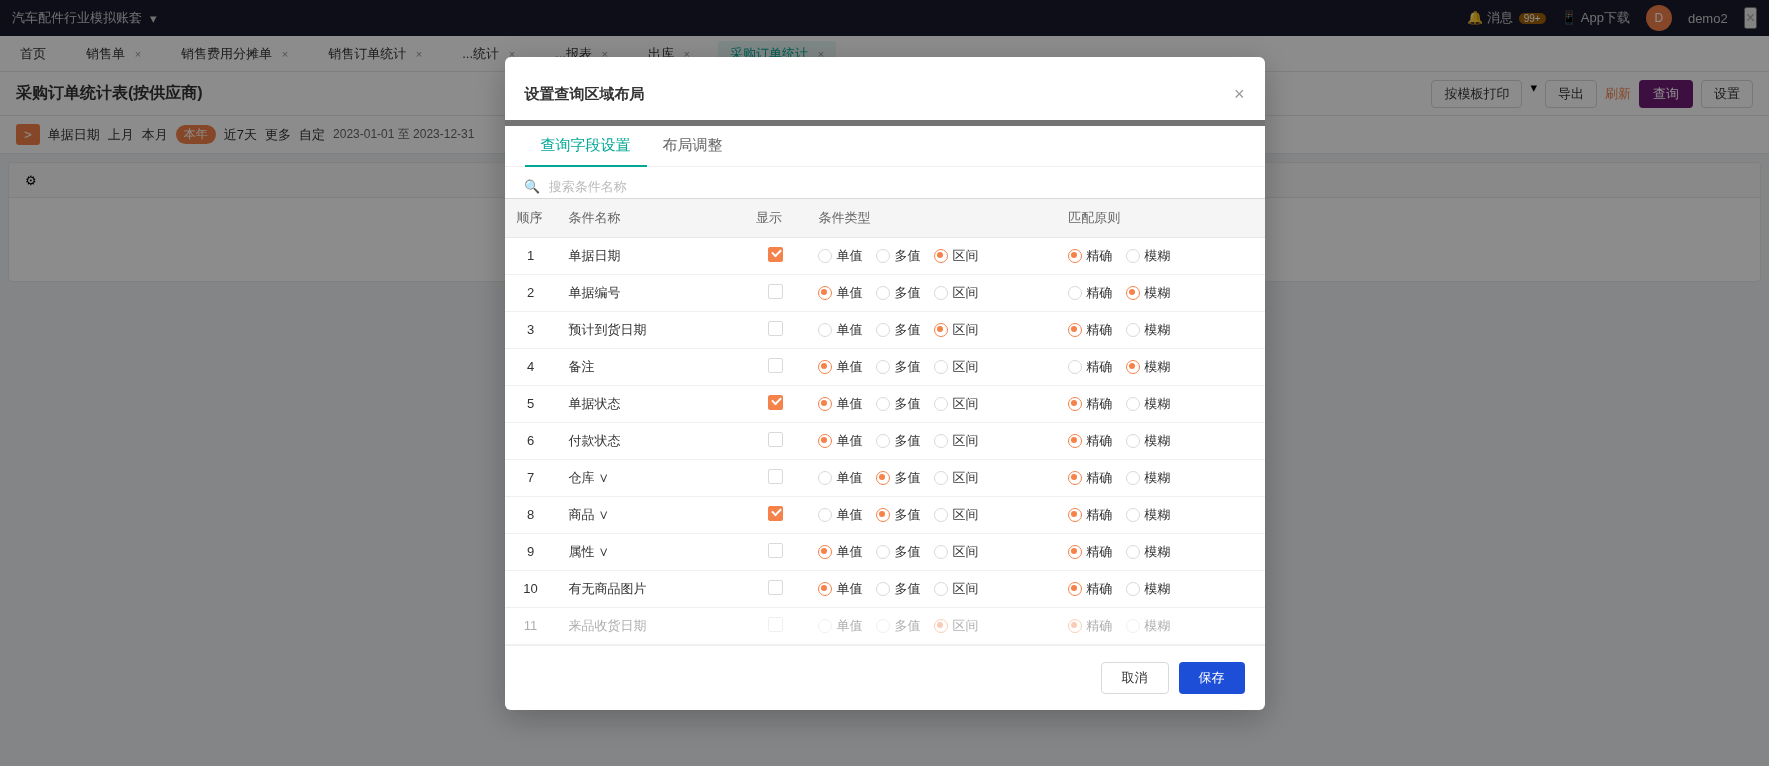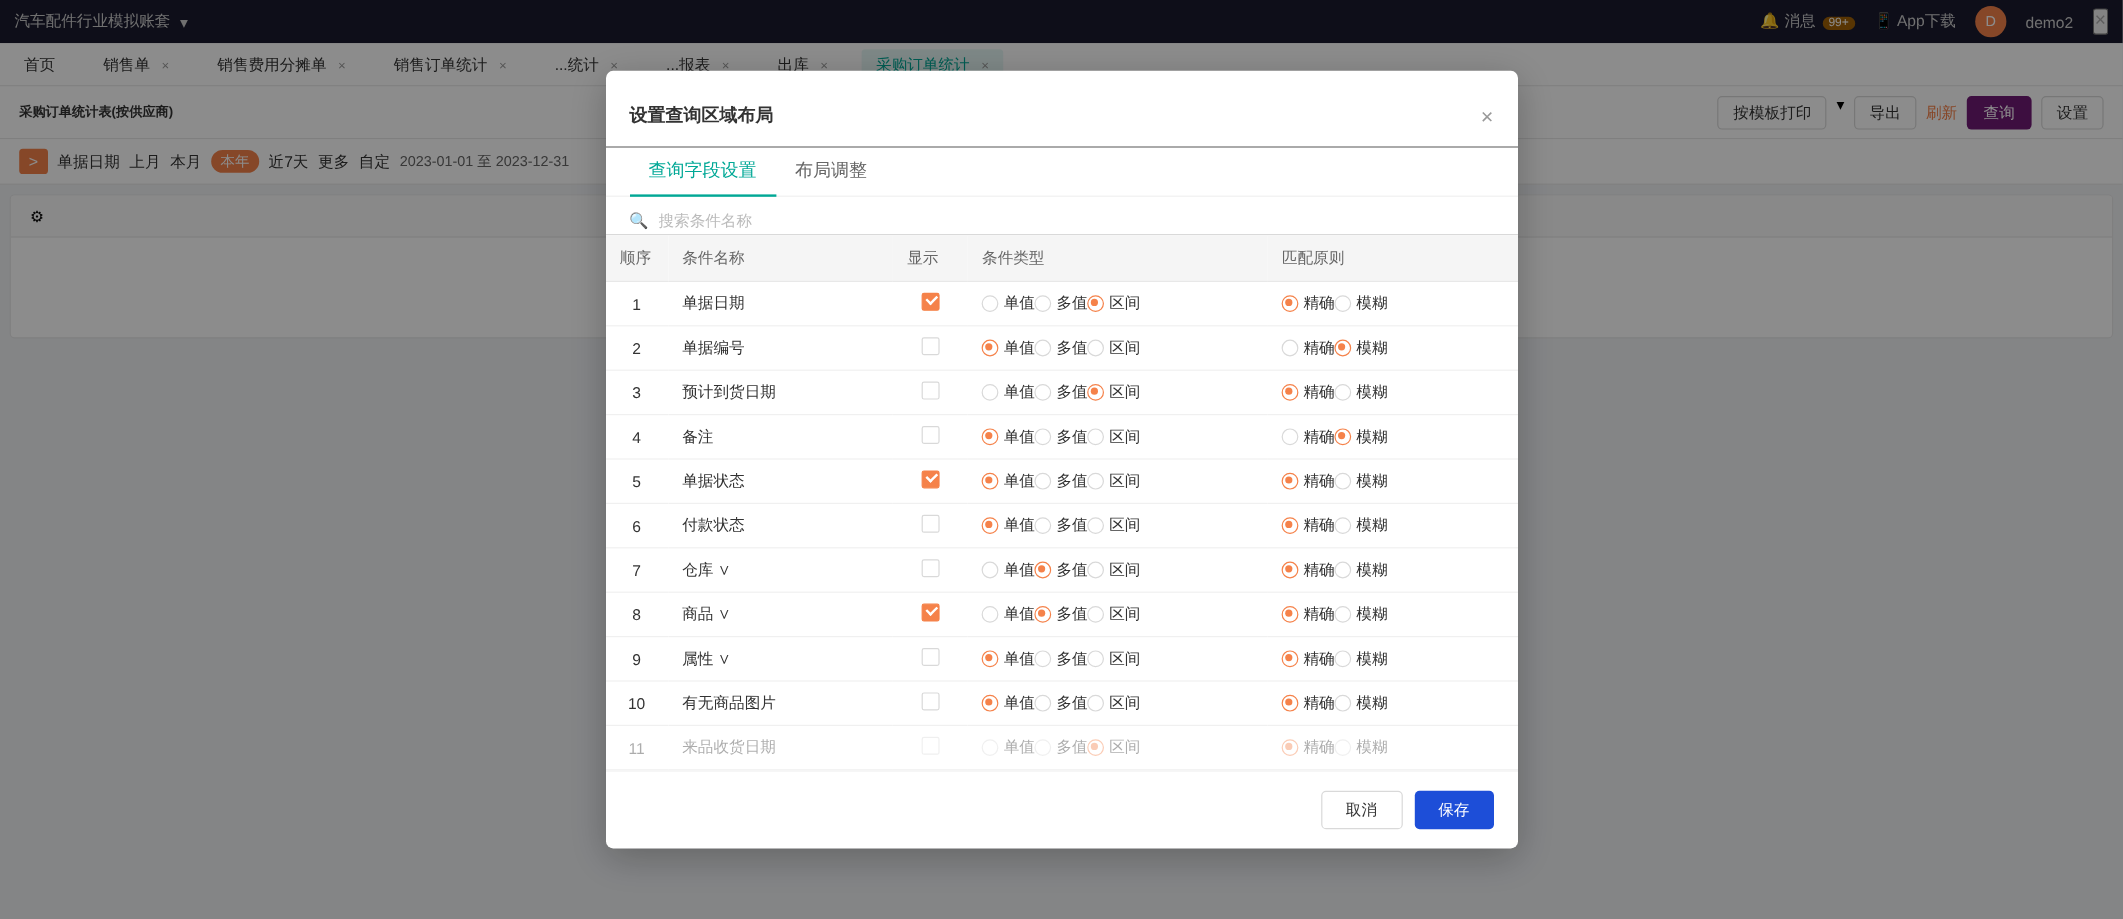--- a/index.html
+++ b/index.html
@@ -49,21 +49,21 @@
     
     .page-header {
       height: 44px;
       background: #fff;
       display: flex;
       align-items: center;
       justify-content: space-between;
       padding: 0 16px;
       border-bottom: 1px solid #e8e8e8;
     }
-    .page-title { font-size: 11px; font-weight: 600; color: #333; }
+    .page-title { font-size: 16px; font-weight: 600; color: #333; }
     .page-actions { display: flex; gap: 8px; }
     .btn-outline { border: 1px solid #d9d9d9; background: #fff; padding: 4px 12px; border-radius: 4px; cursor: pointer; font-size: 13px; color: #333; }
     .btn-primary { background: #701a75; color: #fff; border: none; padding: 4px 14px; border-radius: 4px; cursor: pointer; font-size: 13px; }
     .btn-refresh { color: #f5824a; background: none; border: none; cursor: pointer; font-size: 13px; }
 
     
     .filter-bar {
       background: #fff;
       padding: 8px 16px;
       display: flex;
@@ -126,21 +126,21 @@
       box-shadow: 0 8px 32px rgba(0,0,0,0.25);
       display: flex;
       flex-direction: column;
       overflow: hidden;
     }
     .dialog-header {
       display: flex;
       align-items: center;
       justify-content: space-between;
       padding: 16px 20px;
-      border-bottom: 1px solid #737373;
+      border-bottom: 6px solid #737373;
       margin-top: 12px;
     }
     .dialog-title { font-size: 15px; font-weight: 600; color: #333; }
     .dialog-close { font-size: 18px; color: #999; cursor: pointer; background: none; border: none; line-height: 1; }
 
     
     .dialog-tabs {
       display: flex;
       gap: 0;
       padding: 0 20px;
@@ -236,21 +236,21 @@
     }
     .cb-unchecked {
       display: inline-block;
       width: 15px; height: 15px;
       background: #fff;
       border: 1px solid #d9d9d9;
       border-radius: 2px;
     }
 
     
-    .radio-group { display: flex; align-items: center; flex-wrap: wrap; }
+    .radio-group { display: flex; align-items: center; gap: 14px; flex-wrap: wrap; }
     .radio-item { display: flex; align-items: center; gap: 4px; cursor: pointer; }
     .radio-circle {
       width: 14px; height: 14px;
       border-radius: 50%;
       border: 1.5px solid #d9d9d9;
       background: #fff;
       position: relative;
       flex-shrink: 0;
     }
     .radio-circle.selected {

